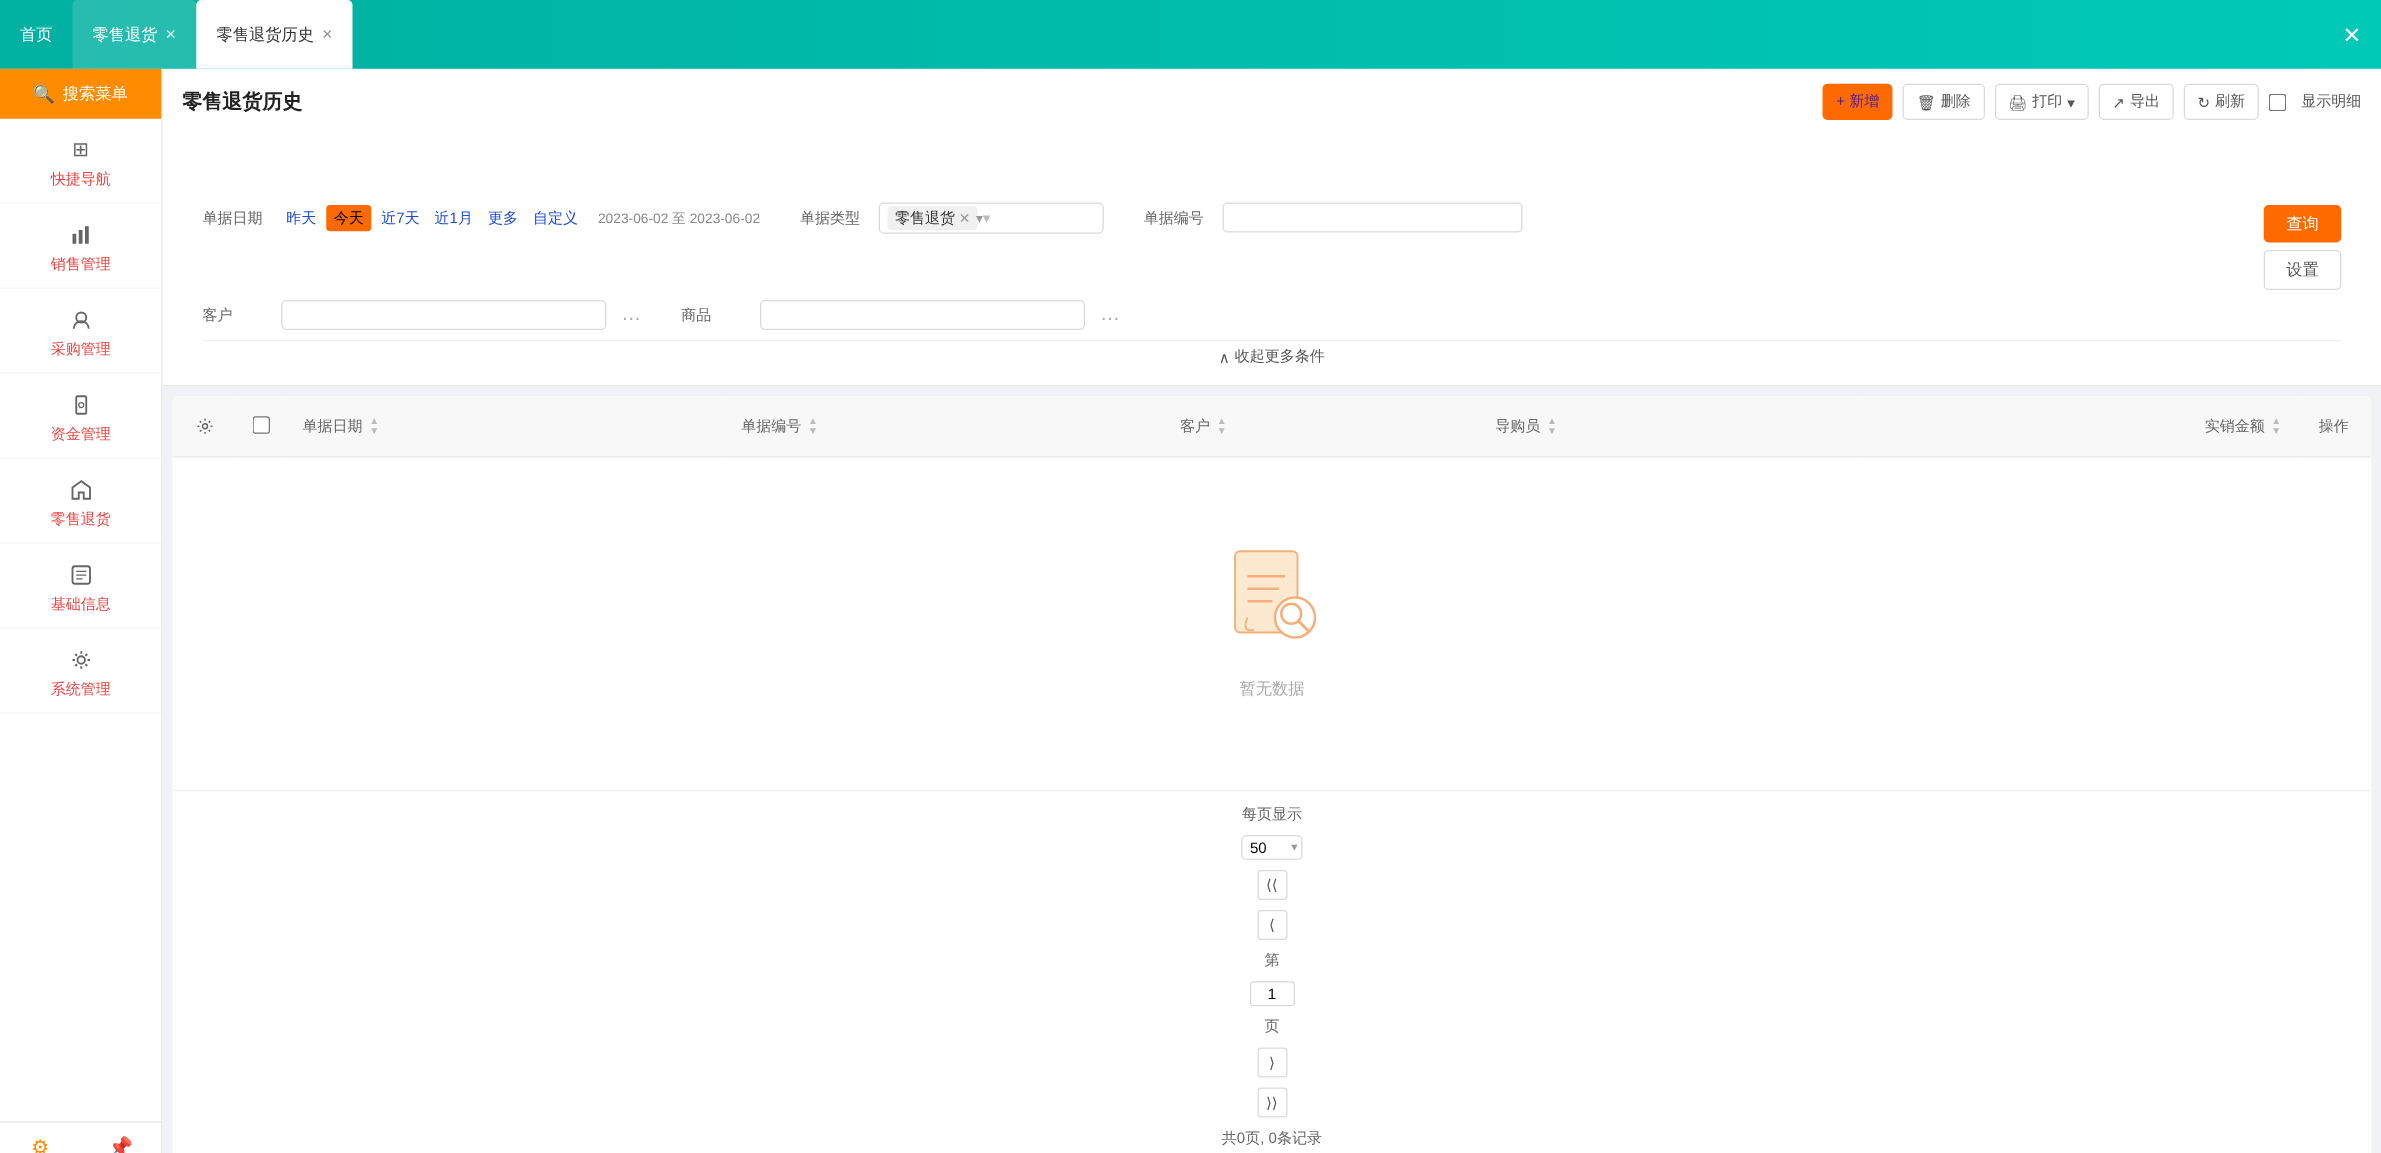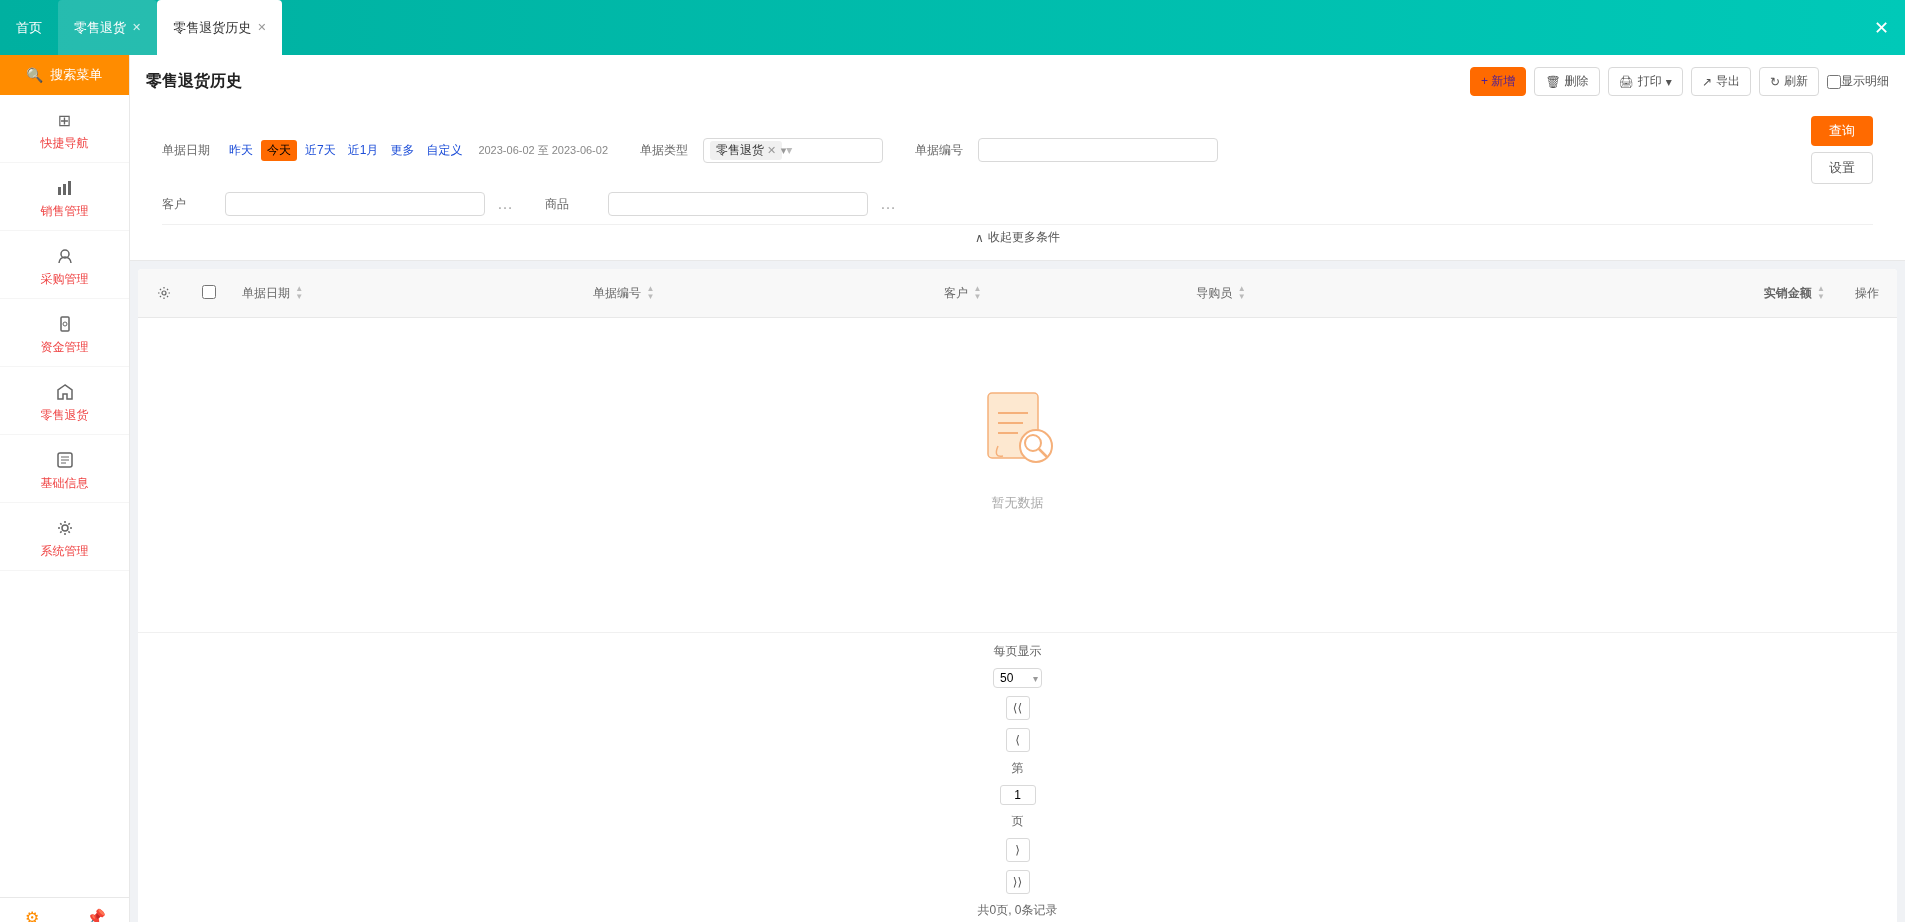--- a/index.html
+++ b/index.html
@@ -170,21 +170,21 @@
       color: #555;
     }
     .toolbar-btn.primary {
       background: #ff6a00;
       border-color: #ff6a00;
       color: #4c1d95;
     }
     .checkbox-display {
       display: flex;
       align-items: center;
-      gap: 0;
+      gap: 12px;
       font-size: 12px;
       color: #555;
     }
 
     
     .filter-area {
       padding: 10px 16px;
       background: #fff;
     }
     .filter-row {
@@ -340,21 +340,20 @@
     th .sort-icons .down { color: #bbb; }
     .th-checkbox {
       width: 40px;
     }
     .th-actions {
       width: 60px;
       text-align: center;
     }
     .th-amount {
       text-align: right;
-      font-weight: bold;
     }
 
     
     .empty-state {
       flex: 1;
       display: flex;
       flex-direction: column;
       align-items: center;
       justify-content: flex-end;
       padding: 60px 0;
@@ -447,20 +446,21 @@
       font-size: 13px;
       cursor: pointer;
     }
 
     .btn-group-right {
       display: flex;
       flex-direction: column;
       gap: 6px;
       margin-left: 16px;
       align-self: flex-start;
+      margin-top: 48px;
     }
   </style>
 </head>
 <body>
 
 <div class="top-bar">
   <div class="top-bar-tabs">
     <div class="top-tab home">
       <span>首页</span>
     </div>

